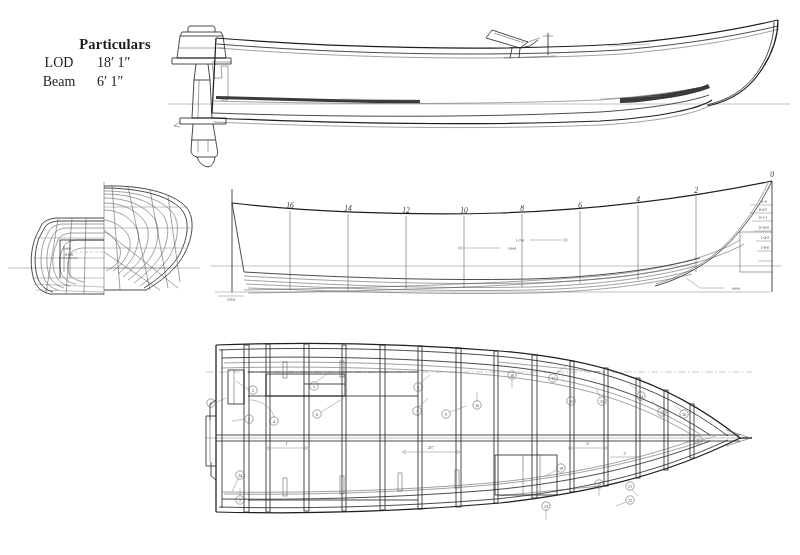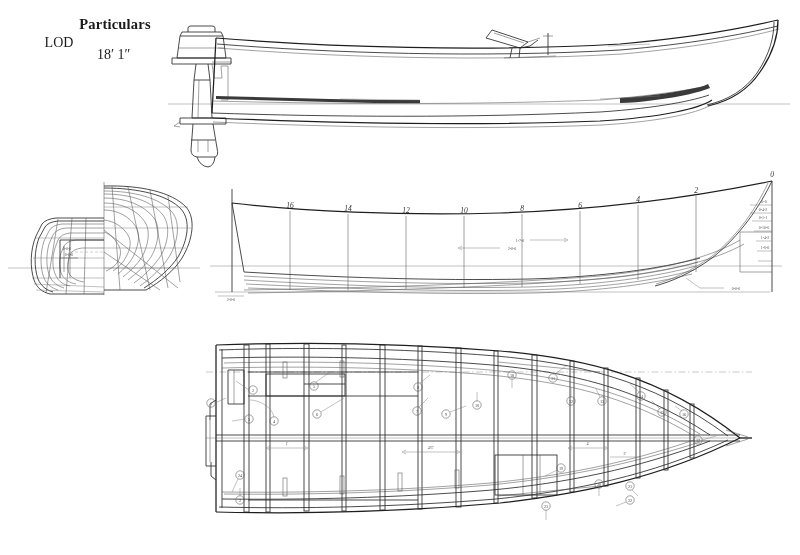--- a/index.html
+++ b/index.html
@@ -1,36 +1,40 @@
 <!DOCTYPE html>
 <html><head>
 <meta charset="utf-8">
 <style>
   html,body{margin:0;padding:0;background:#fff;}
   body{width:800px;height:555px;position:relative;overflow:hidden;
        font-family:"Liberation Serif", serif;color:#1a1a1a;}
   .sheet{position:absolute;inset:0;background:#ffffff;}
   svg{position:absolute;left:0;top:0;}
-  .particulars{position:absolute;left:28px;top:16px;width:160px;}
+  .particulars{position:absolute;left:28px;top:36px;width:160px;}
   .particulars .ttl{font-weight:bold;font-size:14.5px;text-align:center;
       letter-spacing:.2px;padding-left:14px;}
   .prow{display:flex;font-size:14px;line-height:1.30;margin-top:1px;}
   .prow .lab{width:62px;text-align:center;padding-right:7px;}
-  .prow .val{width:auto;text-align:right;white-space:nowrap;margin-top:12px;}
+  .prow .val{width:auto;text-align:right;white-space:nowrap;}
 </style>
 </head>
 <body>
 
 <div class="sheet">
 
   <div class="particulars">
     <div class="ttl">Particulars</div>
     <div class="prow">
       <span class="lab">LOD</span>
       <span class="val">18′ 1″</span>
+    </div>
+    <div class="prow">
+      <span class="lab">Beam</span>
+      <span class="val">6′ 1″</span>
     </div>
   </div>
 
   <svg width="800" height="555" viewBox="0 0 800 555">
     <defs>
       <style>
         .l  { fill:none; stroke:#2b2b2b; stroke-width:0.85; }
         .lt { fill:none; stroke:#555; stroke-width:0.55; }
         .lf { fill:none; stroke:#777; stroke-width:0.45; }
         .lh { fill:none; stroke:#888; stroke-width:0.45; stroke-dasharray:7 2.5 1.5 2.5; }

